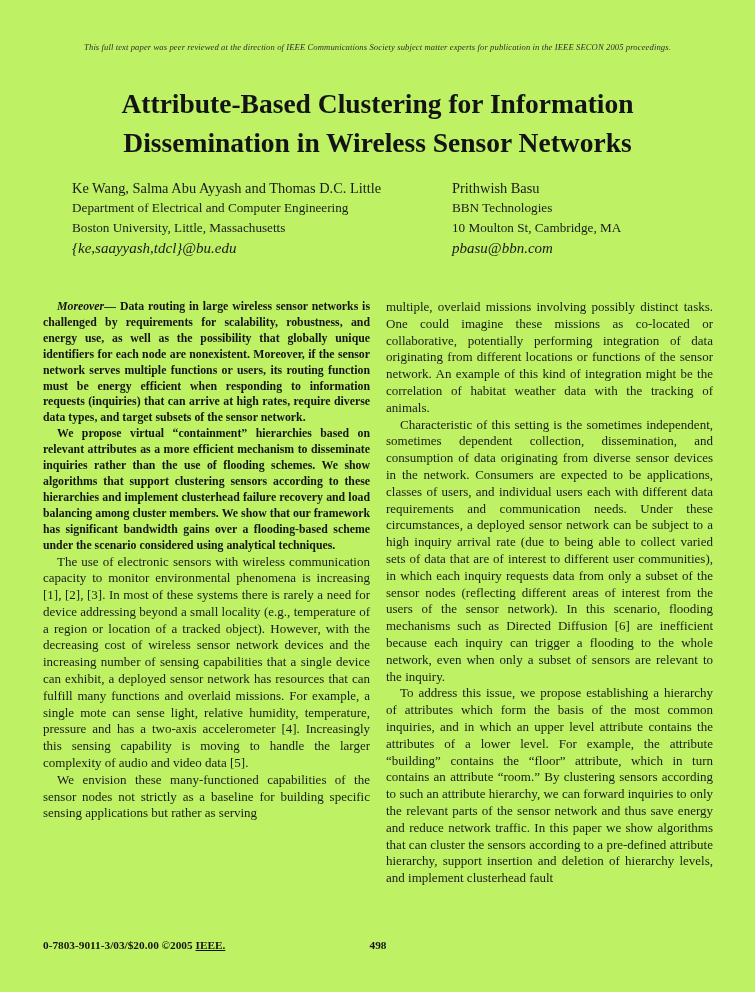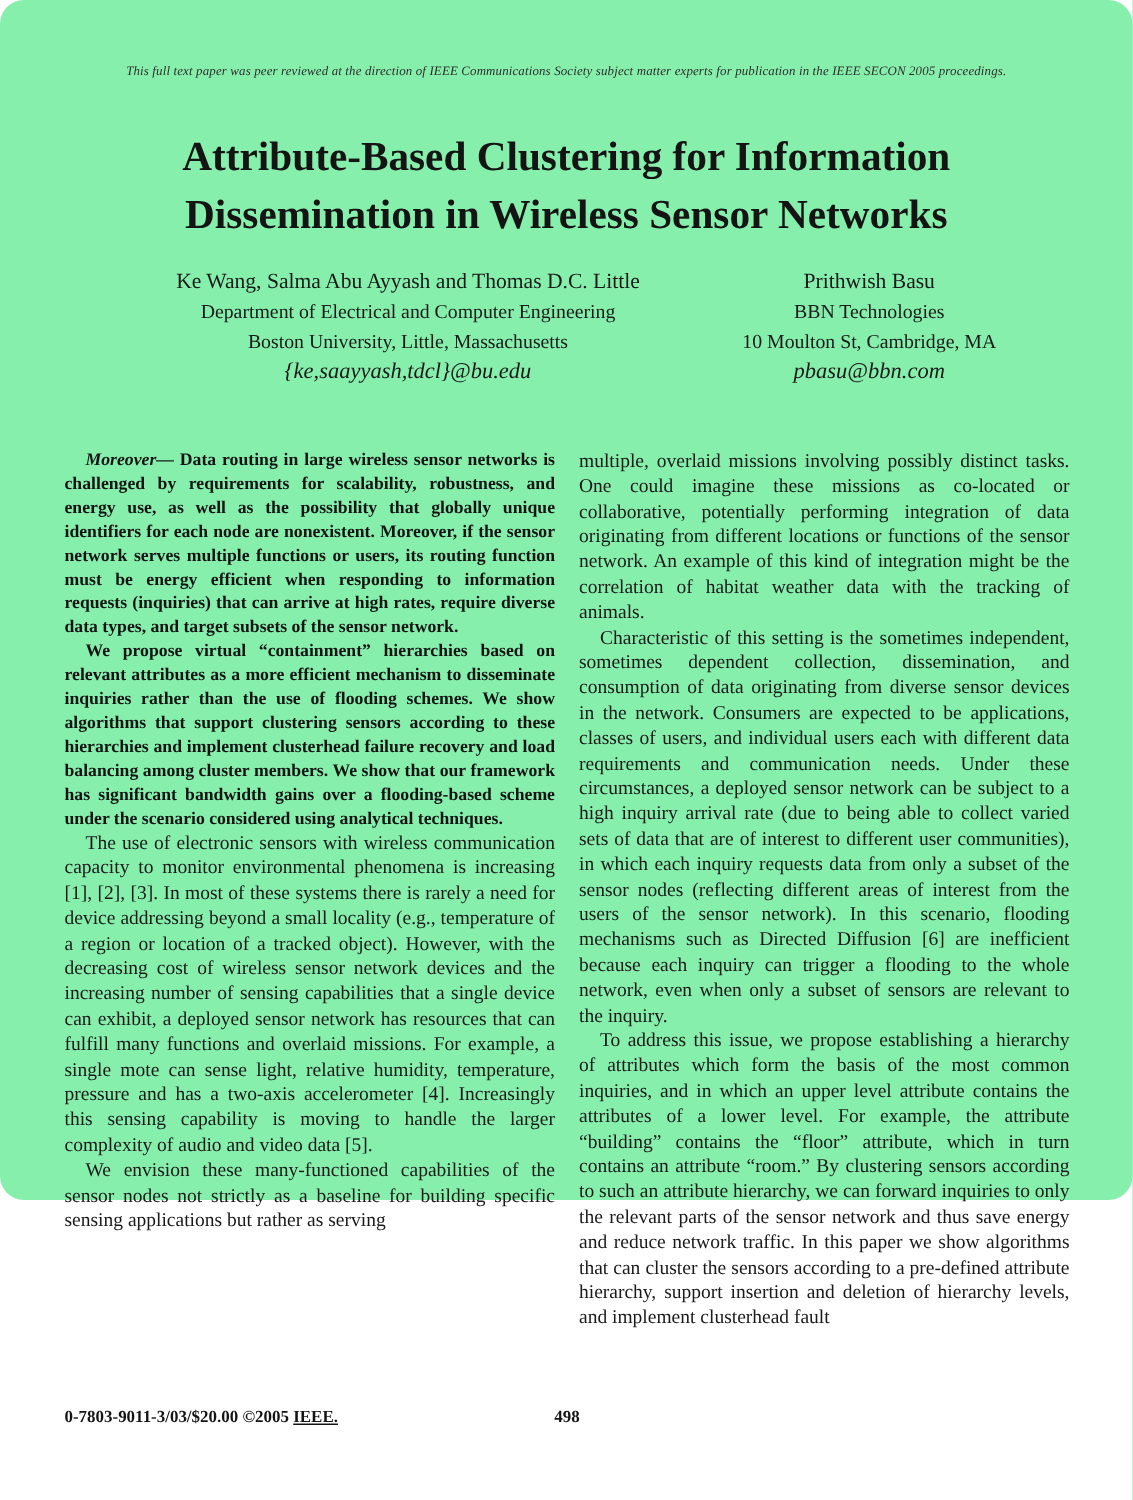--- a/index.html
+++ b/index.html
@@ -3,46 +3,45 @@
 <meta charset="utf-8">
 <style>
   html, body { margin: 0; padding: 0; }
   body {
     width: 755px; height: 1000px;
     background: #ffffff;
     overflow: hidden;
   }
   .page {
     position: relative;
-    width: 755px; height: 800px;
-    background: #86efac;
+    width: 755px; height: 992px;
+    background: #bef264;
     font-family: "Liberation Serif", serif;
     color: #1a1a1a;
-    border-radius: 16px;
   }
   .header-notice {
     position: absolute;
     top: 42px; left: 0; width: 100%;
     text-align: center;
     font-size: 8.6px;
     font-style: italic;
     color: #2e2e2e;
     letter-spacing: 0.1px;
   }
   .title {
     position: absolute;
     top: 85px; left: 0; width: 100%;
     text-align: center;
     font-size: 27.5px;
     line-height: 38.5px;
     font-weight: bold;
     color: #141414;
     margin: 0;
   }
-  .author-block { position: absolute; text-align: center; }
+  .author-block { position: absolute; text-align: left; }
   .author-block-1 { top: 178px; left: 72px; width: 400px; }
   .author-block-2 { top: 178px; left: 452px; width: 255px; }
   .author-names { font-size: 14.4px; line-height: 20px; }
   .author-line  { font-size: 13.2px; line-height: 20px; }
   .author-email { font-size: 15px; line-height: 20px; font-style: italic; }
   .columns {
     position: absolute;
     top: 299px; left: 43px; width: 670px;
     display: flex; gap: 16px;
   }

